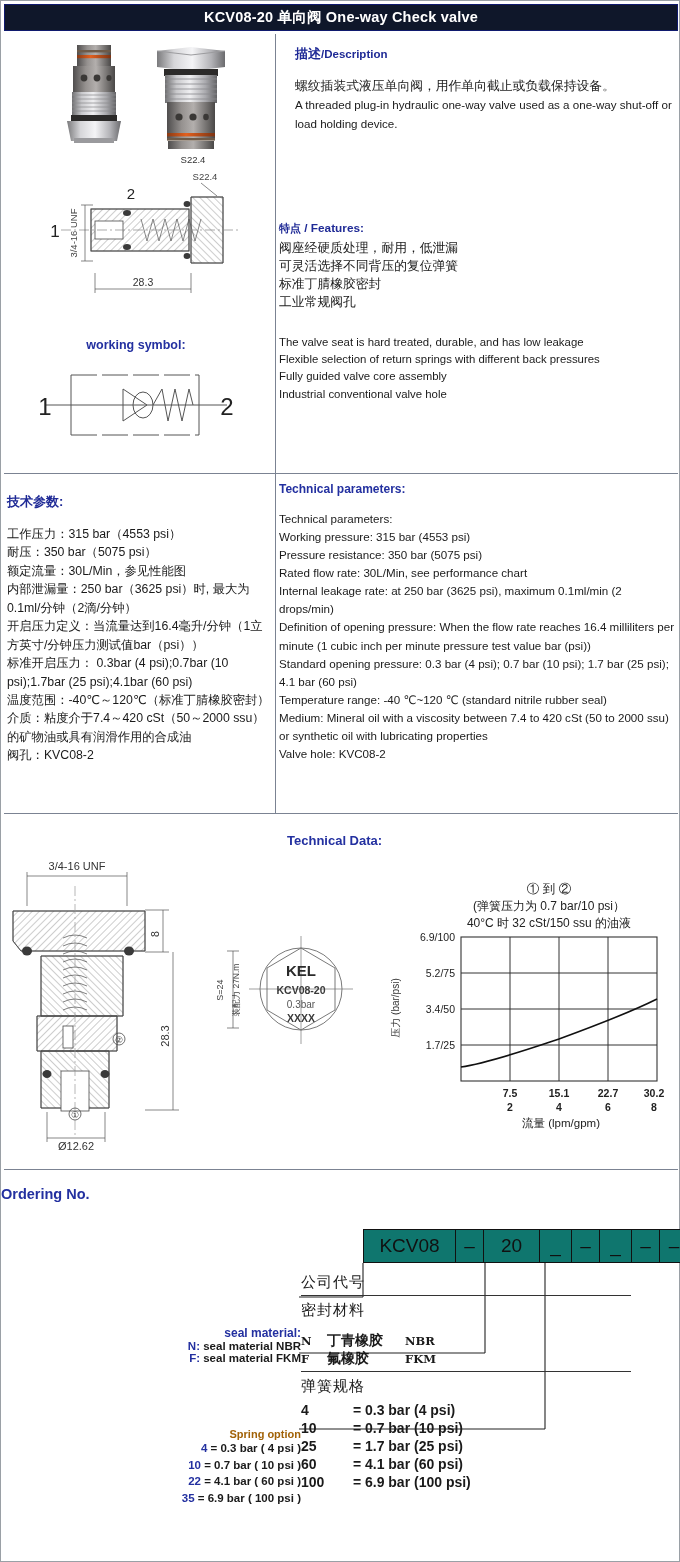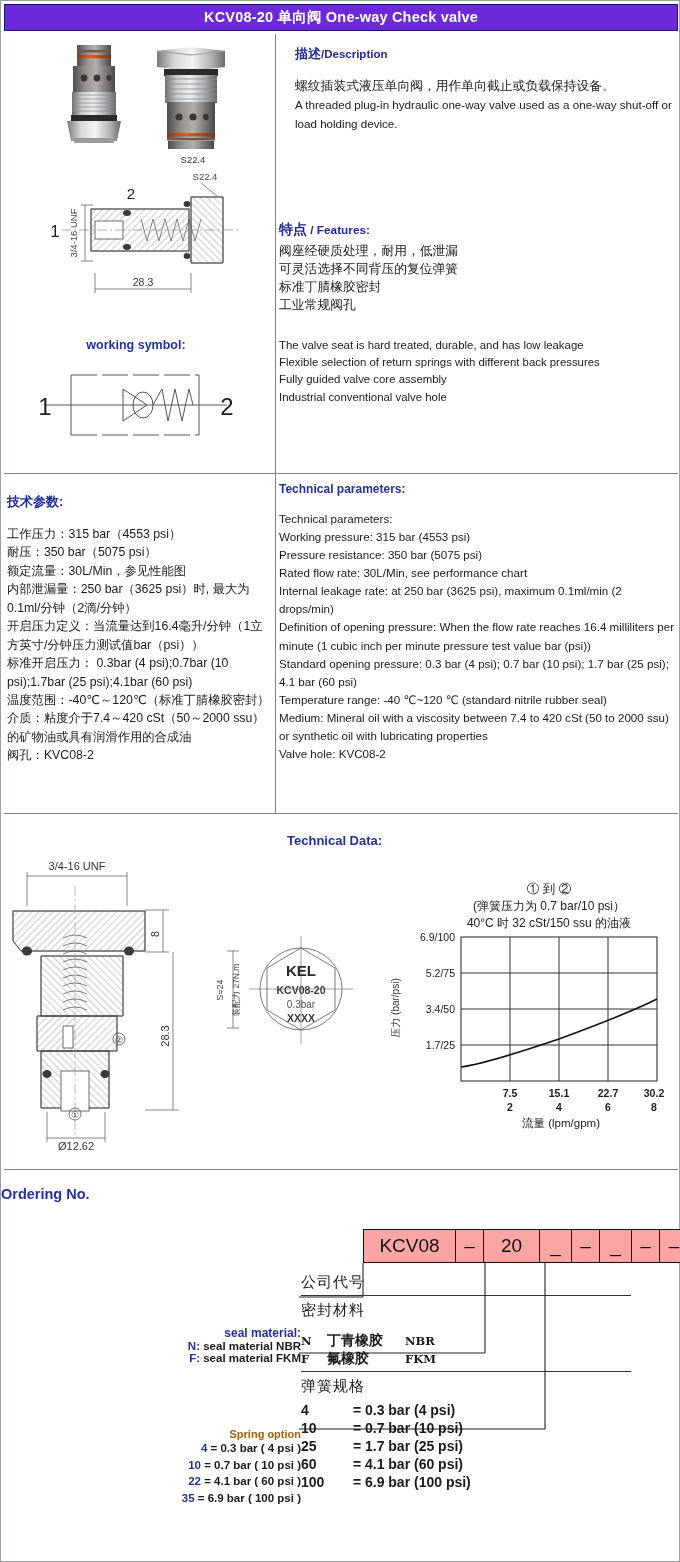--- a/index.html
+++ b/index.html
@@ -10,21 +10,21 @@
     background:#ffffff;
     color:#1a1a1a;
     position:relative;
     overflow:hidden;
   }
   .page { width:680px; height:1562px; position:relative; border:1px solid #9aa0a6; }
 
   
   .titlebar {
     position:absolute; left:3px; top:3px; width:674px; height:27px;
-    background:#6d28d9;
+    background:#0f172a;
     border:1px solid #101a6e;
     display:flex; align-items:center; justify-content:center;
   }
   .titlebar .t {
     color:#ffffff; font-size:14.5px; font-weight:bold; letter-spacing:.2px;
   }
 
   
   .hline { position:absolute; background:#7b8392; height:1px; left:3px; width:674px; }
   .vline { position:absolute; background:#7b8392; width:1px; }
@@ -35,21 +35,21 @@
   
   #desc-block { position:absolute; left:278px; top:44px; width:396px;margin-left:16px; }
   #desc-block .head { font-size:11.5px; margin-bottom:13px; }
   #desc-block .head .cn { font-size:13px; }
   .cn-line { font-size:12.8px; line-height:1.55; }
   .en-line { font-size:11.6px; line-height:1.62; }
 
   
   #feat-block { position:absolute; left:278px; top:220px; width:396px; }
   #feat-block .head { font-size:11.8px; margin-bottom:3px; }
-  #feat-block .head .cn { font-size:14px; }
+  #feat-block .head .cn { font-size:11px; }
   #feat-block .cn-list { margin:0; }
   #feat-block .cn-list div { font-size:12.8px; line-height:1.42; }
   #feat-block .en-list { margin-top:22px; }
   #feat-block .en-list div { font-size:11.4px; line-height:1.52; }
 
   
   #photos { position:absolute; left:40px; top:36px; width:224px; height:130px; }
 
   
   #dim-top { position:absolute; left:14px; top:168px; width:250px; height:150px; }
@@ -78,21 +78,21 @@
   #perf     { position:absolute; left:388px; top:872px; width:288px; height:258px; }
 
   
   #ord-title { position:absolute; left:0; top:1185px; width:680px; text-align:left;
                font-size:14.5px; }
   #ord-box  { position:absolute; left:362px; top:1228px; }
   .ordrow { display:flex; }
   .ocell {
     border:1px solid #111; border-right:none;
     height:34px; display:flex; align-items:center; justify-content:center;
-    font-size:19px; color:#111; background:#fca5a5;
+    font-size:19px; color:#111; background:#0f766e;
   }
   .ocell.last { border-right:1px solid #111; }
 
   #ord-legend { position:absolute; left:300px; top:1272px; width:330px; }
   .leg-cn  { font-size:15px; font-family:"DejaVu Sans",sans-serif; color:#1a1a1a; letter-spacing:1px;}
   .leg-sub { font-size:11.5px; font-family:"DejaVu Serif",serif; }
   .rule    { border-top:1px solid #333; margin:3px 0 5px 0; }
   .spring-tbl { margin-top:6px; }
   .spring-tbl div { font-size:14px; font-weight:bold; line-height:1.28; }
   .spring-tbl .code { display:inline-block; width:48px; text-align:left; }

